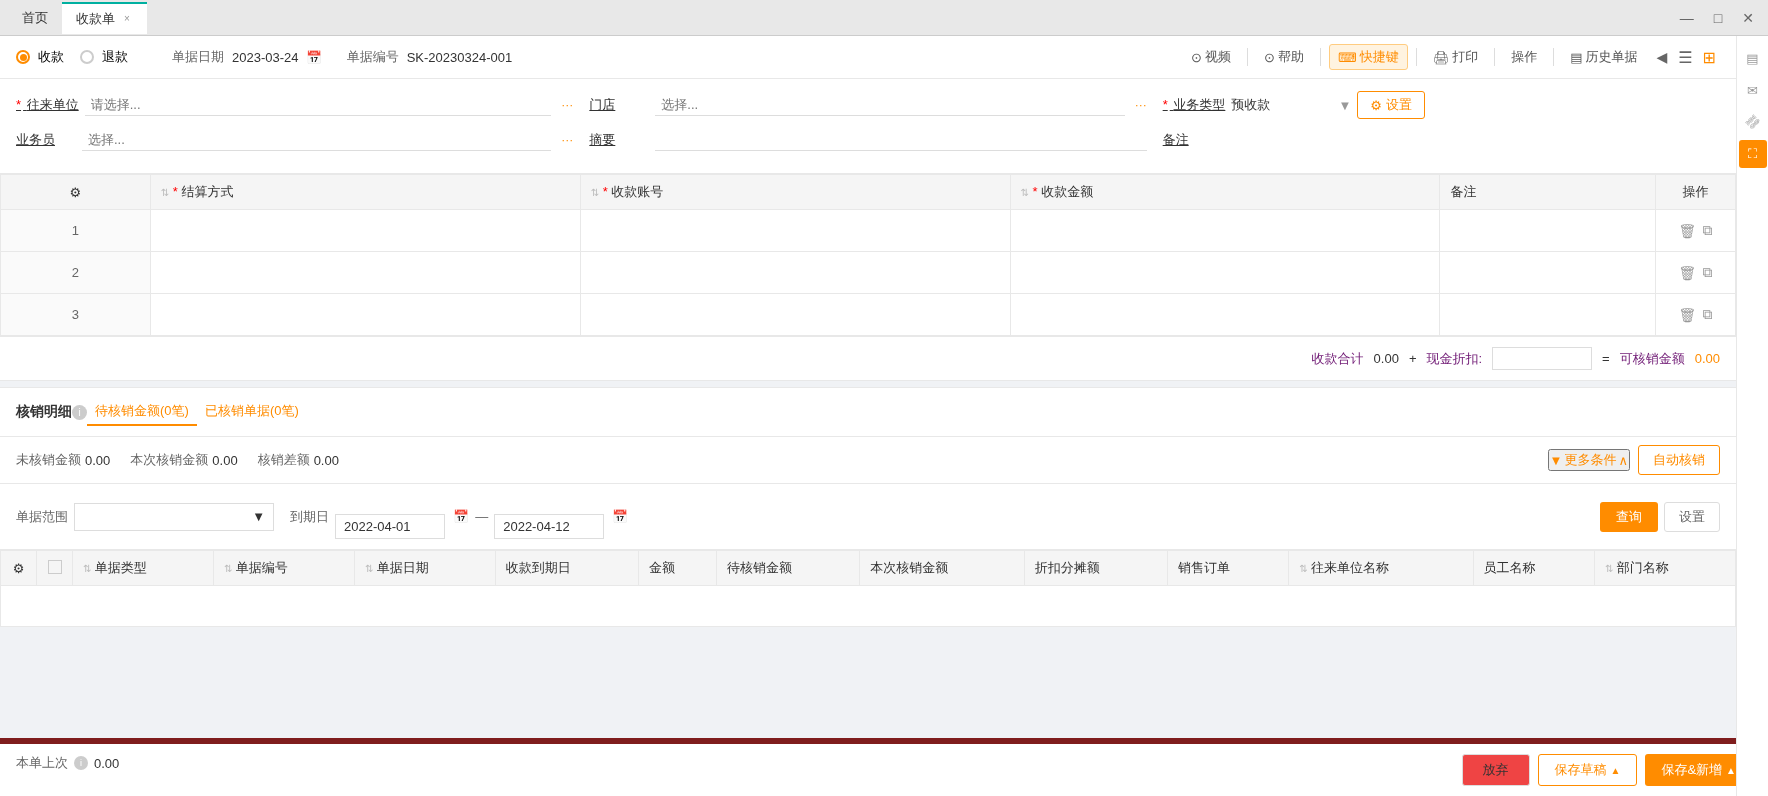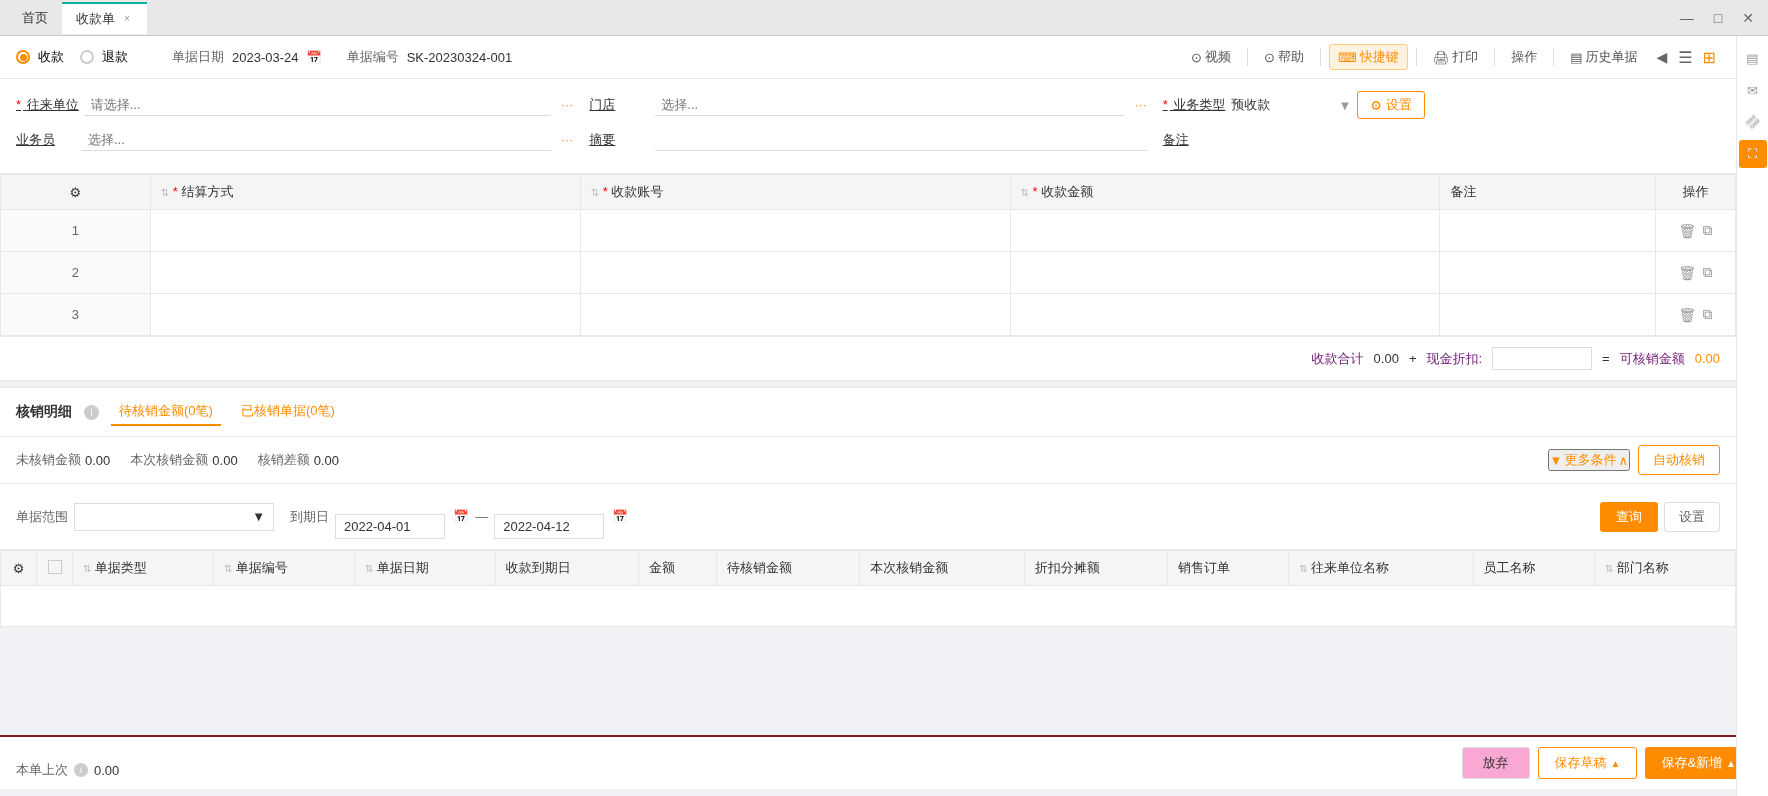--- a/index.html
+++ b/index.html
@@ -128,21 +128,21 @@
 
     
     .section-divider {
       background: #f0f2f5; height: 8px; border-top: 1px solid #e8e8e8;
       border-bottom: 1px solid #e8e8e8;
     }
 
     
     .reconcile-header {
       background: #fff; padding: 10px 16px; display: flex; align-items: center;
-      gap: 12px; border-bottom: 1px solid #e8e8e8;
+      border-bottom: 1px solid #e8e8e8;
     }
     .section-title { font-size: 14px; font-weight: bold; color: #333; }
     .info-icon {
       width: 15px; height: 15px; border-radius: 50%; background: #ccc;
       color: #fff; font-size: 10px; display: inline-flex; align-items: center;
       justify-content: center; cursor: pointer;
     }
     .tab-link {
       color: #ff8c00; cursor: pointer; padding: 4px 8px;
       border-bottom: 2px solid transparent; font-size: 13px;
@@ -203,33 +203,33 @@
       font-weight: normal; color: #333; border: 1px solid #e8e8e8;
       white-space: nowrap; font-size: 12px;
     }
     .lower-table td {
       padding: 6px 10px; border: 1px solid #e8e8e8; color: #333; height: 36px;
       font-size: 12px;
     }
 
     
     .footer {
-      background: #fff; padding: 10px 16px; display: flex; align-items: flex-end;
-      border-top: 2px solid #7f1d1d; position: fixed; bottom: 7px; width: 1768px;
+      background: #fff; padding: 10px 16px; display: flex; align-items: flex-start;
+      border-top: 6px solid #7f1d1d; position: fixed; bottom: 0; width: 1768px;
     }
     .footer-left { display: flex; align-items: center; gap: 6px; color: #666; font-size: 13px; }
     .footer-info-icon {
       width: 14px; height: 14px; border-radius: 50%; background: #ccc;
       color: #fff; font-size: 9px; display: inline-flex; align-items: center;
       justify-content: center;
     }
     .footer-val { color: #333; font-weight: 500; }
     .footer-right { margin-left: auto; display: flex; gap: 8px; }
     .discard-btn {
-      background: #f9a8d4; border: 1px solid #ddd; color: #333;
+      background: #ef4444; border: 1px solid #ddd; color: #333;
       padding: 6px 20px; cursor: pointer; border-radius: 3px; font-size: 13px;
     }
     .save-draft-btn {
       background: #fff; border: 1px solid #ff8c00; color: #ff8c00;
       padding: 6px 16px; cursor: pointer; border-radius: 3px; font-size: 13px;
       display: flex; align-items: center; gap: 4px;
     }
     .save-new-btn {
       background: #ff8c00; color: #fff; border: none;
       padding: 6px 16px; cursor: pointer; border-radius: 3px; font-size: 13px;

